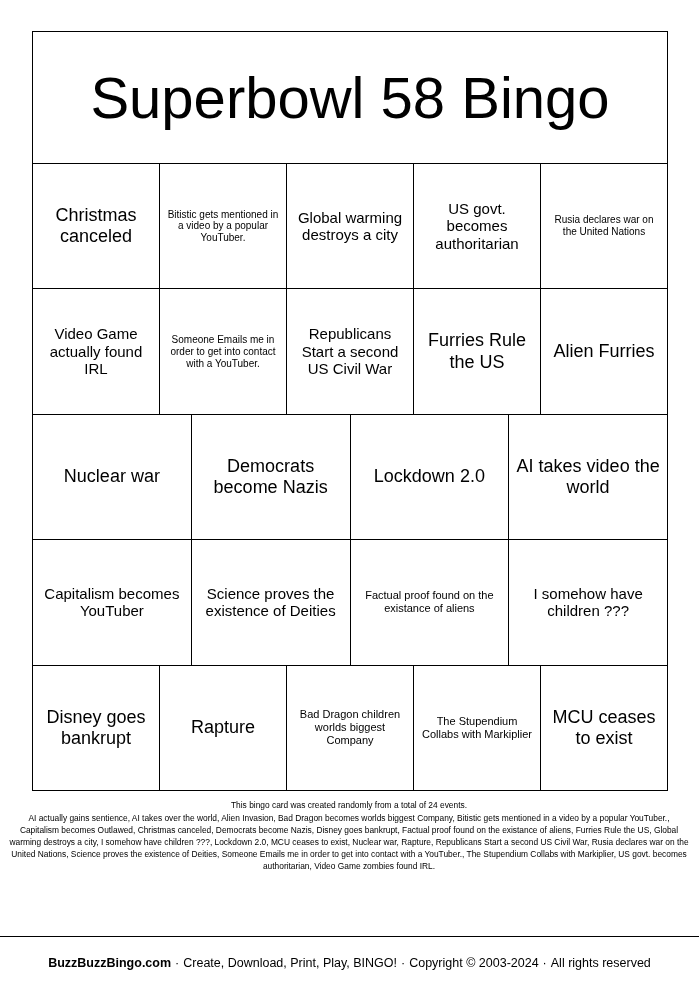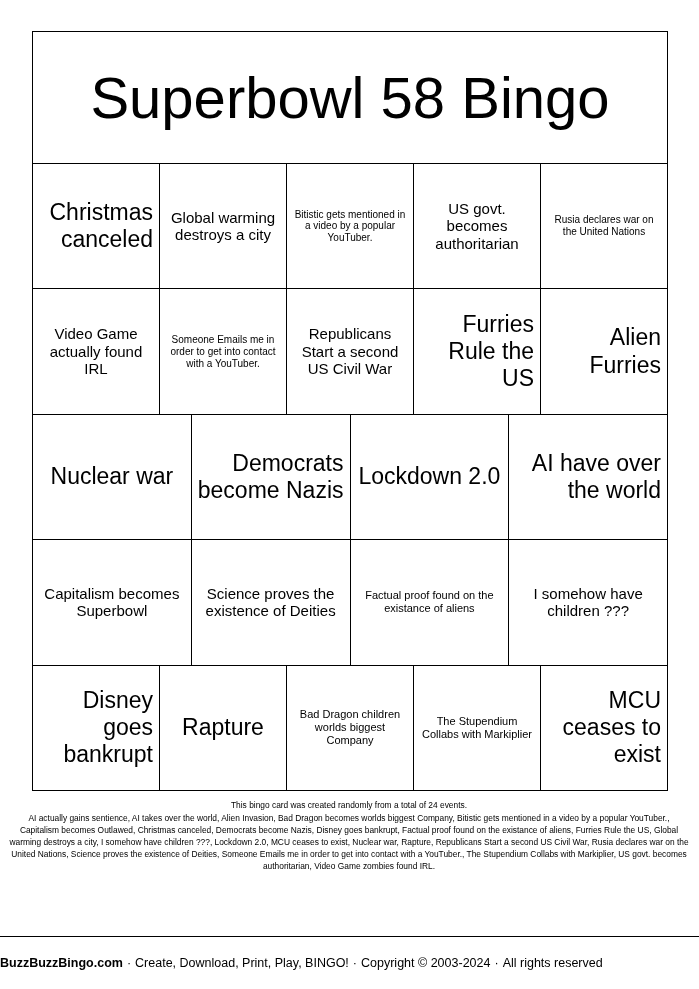--- a/index.html
+++ b/index.html
@@ -65,21 +65,21 @@
     justify-content: center;
     text-align: center;
     padding: 3px 6px;
     box-sizing: border-box;
     line-height: 1.18;
     overflow: hidden;
   }
   .cell:last-child {
     border-right: none;
   }
-  .cell.sz-lg { font-size: 23px; text-align: right; }
+  .cell.sz-lg { font-size: 18px; }
   .cell.sz-md { font-size: 15px; }
   .cell.sz-sm { font-size: 11px; }
   .cell.sz-xs { font-size: 10px; }
 
   .footnote {
     position: absolute;
     left: 8px;
     top: 800px;
     width: 682px;
     font-size: 8.4px;
@@ -98,63 +98,64 @@
     background: #000000;
   }
   .footer {
     position: absolute;
     left: 0;
     top: 937px;
     width: 699px;
     height: 52px;
     display: flex;
     align-items: center;
+    justify-content: center;
     font-size: 12.5px;
   }
   .footer .brand {
     font-weight: bold;
   }
   .footer .sep {
     padding: 0 4px;
   }
 </style>
 </head>
 <body>
 
 <div class="page">
 
   <div class="card">
     <div class="card-title">Superbowl 58 Bingo</div>
     <div class="grid">
 
       <div class="row">
         <div class="cell sz-lg">Christmas canceled</div>
+        <div class="cell sz-xs">Bitistic gets mentioned in a video by a popular YouTuber.</div>
         <div class="cell sz-md">Global warming destroys a city</div>
-        <div class="cell sz-xs">Bitistic gets mentioned in a video by a popular YouTuber.</div>
         <div class="cell sz-md">US govt. becomes authoritarian</div>
         <div class="cell sz-xs">Rusia declares war on the United Nations</div>
       </div>
 
       <div class="row">
         <div class="cell sz-md">Video Game actually found IRL</div>
         <div class="cell sz-xs">Someone Emails me in order to get into contact with a YouTuber.</div>
         <div class="cell sz-md">Republicans Start a second US Civil War</div>
         <div class="cell sz-lg">Furries Rule the US</div>
         <div class="cell sz-lg">Alien Furries</div>
       </div>
 
       <div class="row">
         <div class="cell sz-lg">Nuclear war</div>
         <div class="cell sz-lg">Democrats become Nazis</div>
         <div class="cell sz-lg">Lockdown 2.0</div>
-        <div class="cell sz-lg">AI have over the world</div>
+        <div class="cell sz-lg">AI takes video the world</div>
       </div>
 
       <div class="row">
-        <div class="cell sz-md">Capitalism becomes Superbowl</div>
+        <div class="cell sz-md">Capitalism becomes YouTuber</div>
         <div class="cell sz-md">Science proves the existence of Deities</div>
         <div class="cell sz-sm">Factual proof found on the existance of aliens</div>
         <div class="cell sz-md">I somehow have children ???</div>
       </div>
 
       <div class="row">
         <div class="cell sz-lg">Disney goes bankrupt</div>
         <div class="cell sz-lg">Rapture</div>
         <div class="cell sz-sm">Bad Dragon children worlds biggest Company</div>
         <div class="cell sz-sm">The Stupendium Collabs with Markiplier</div>

